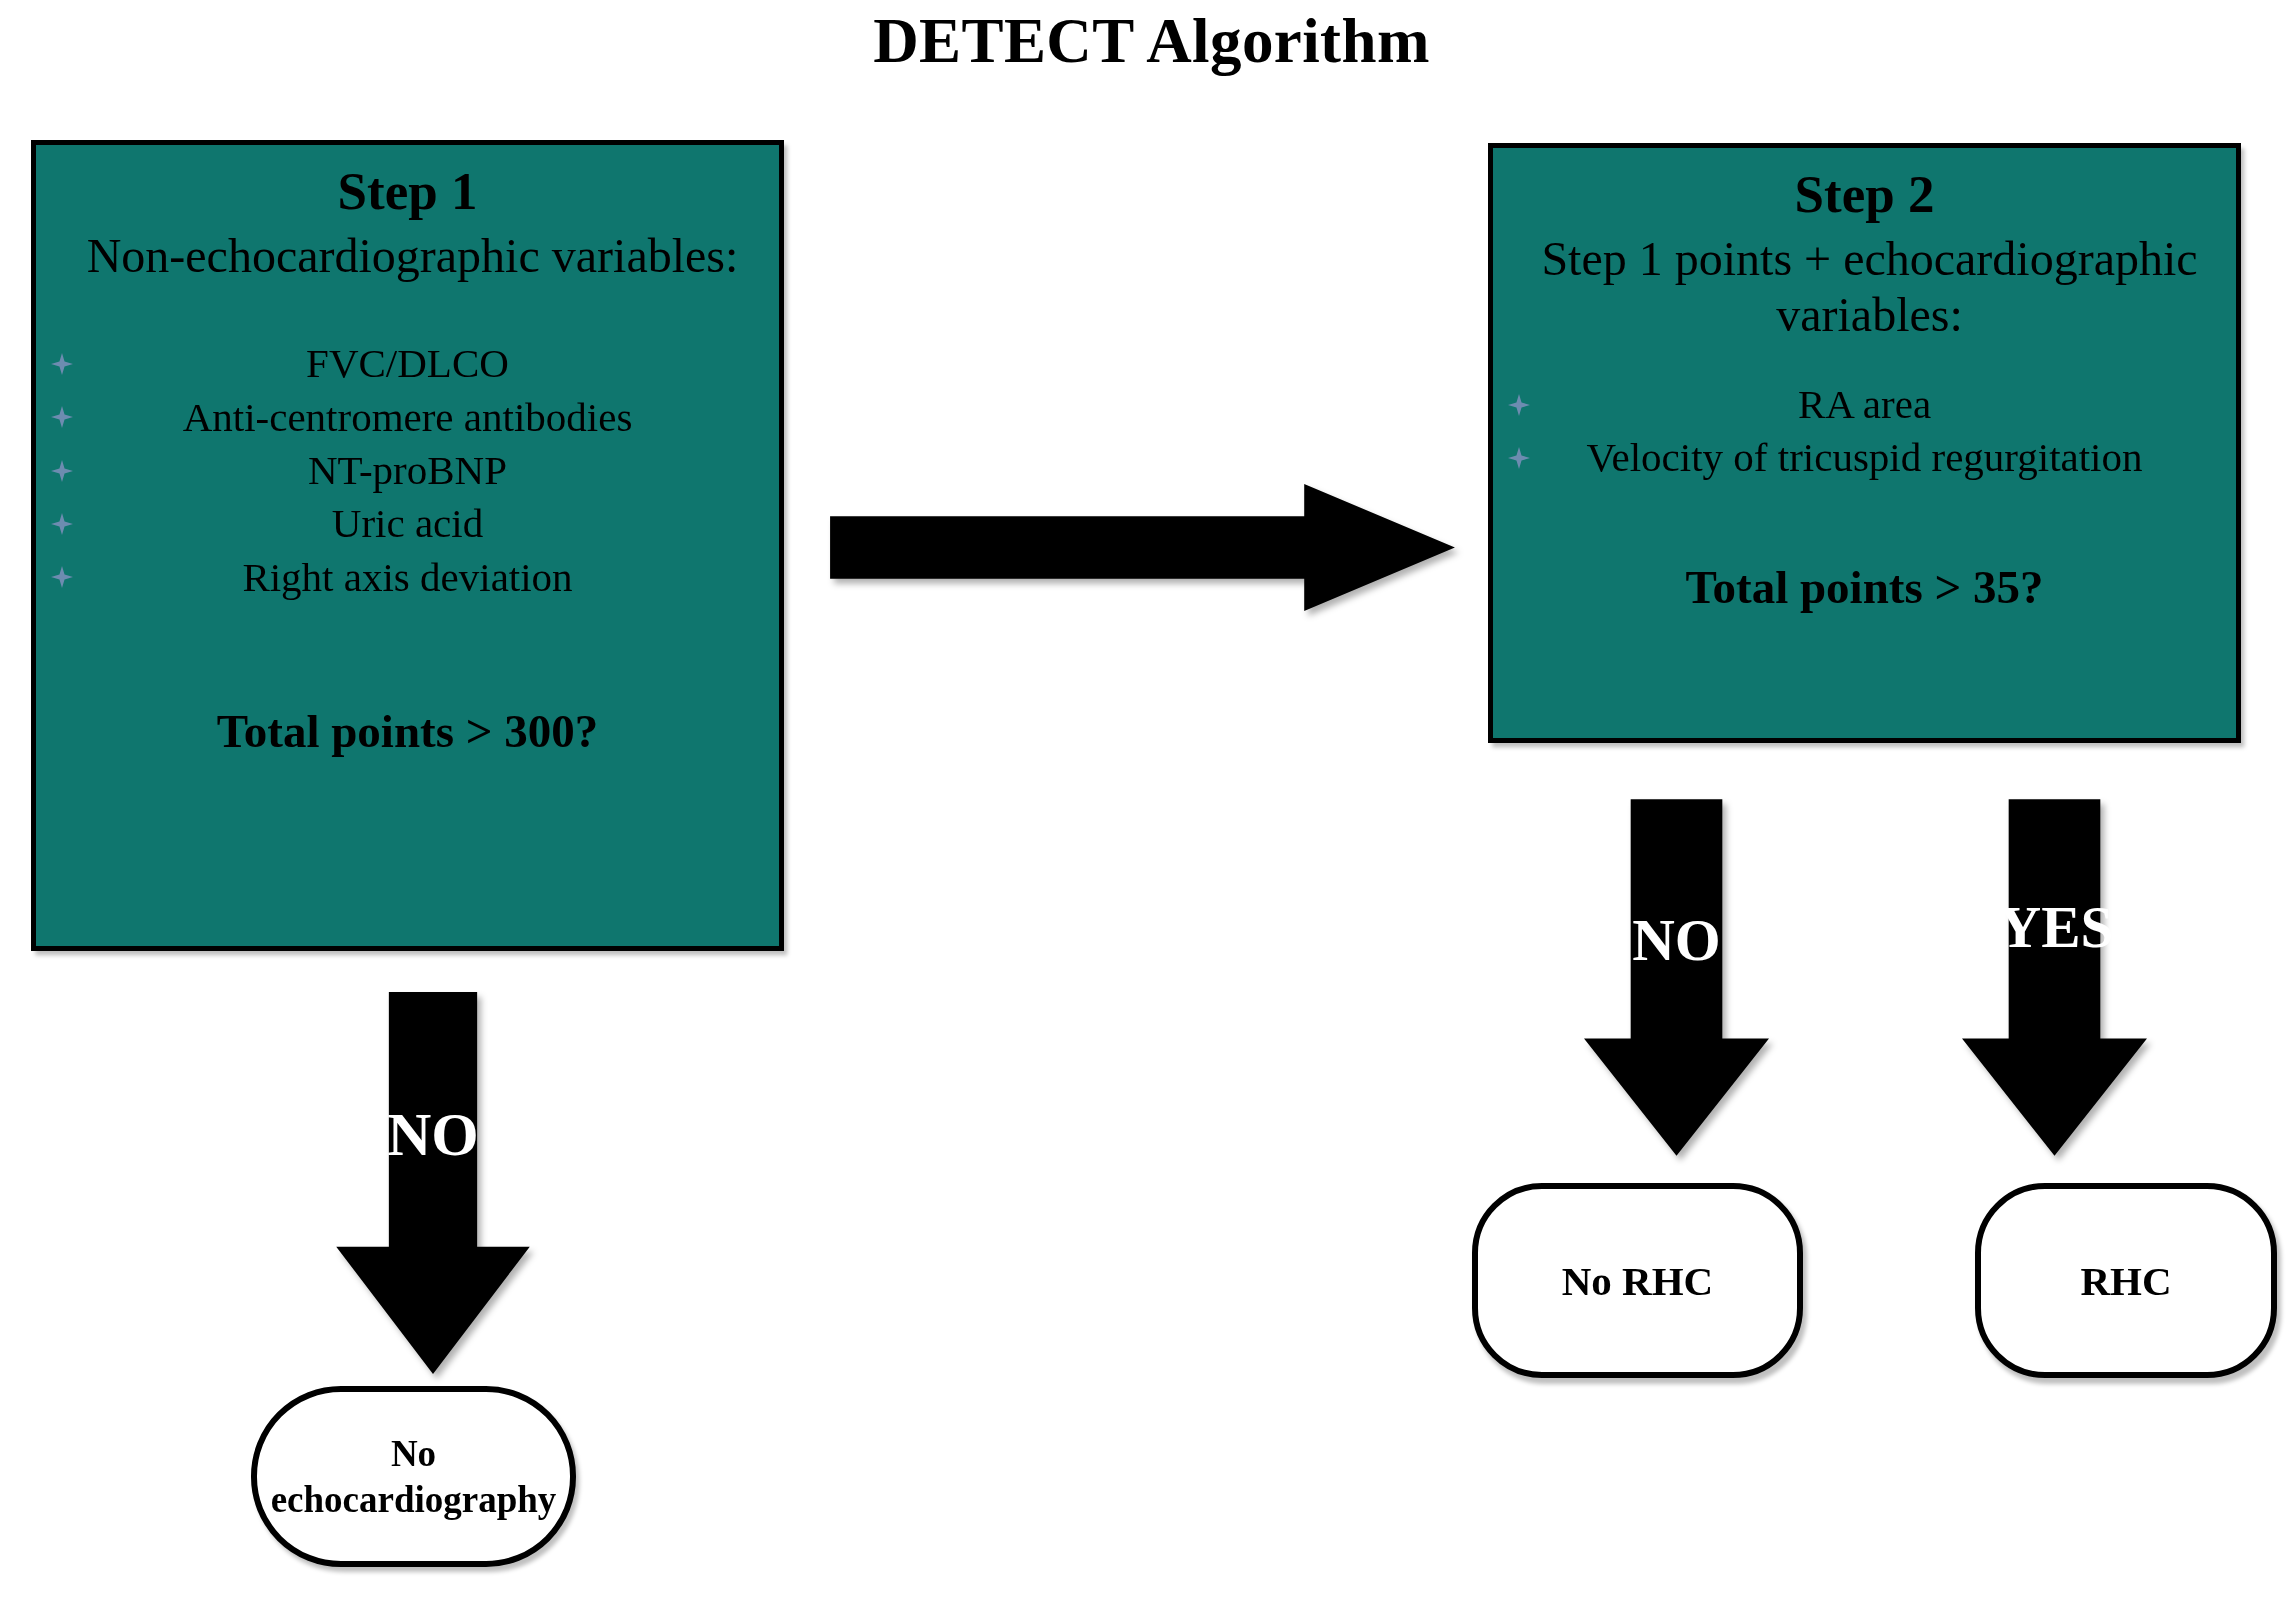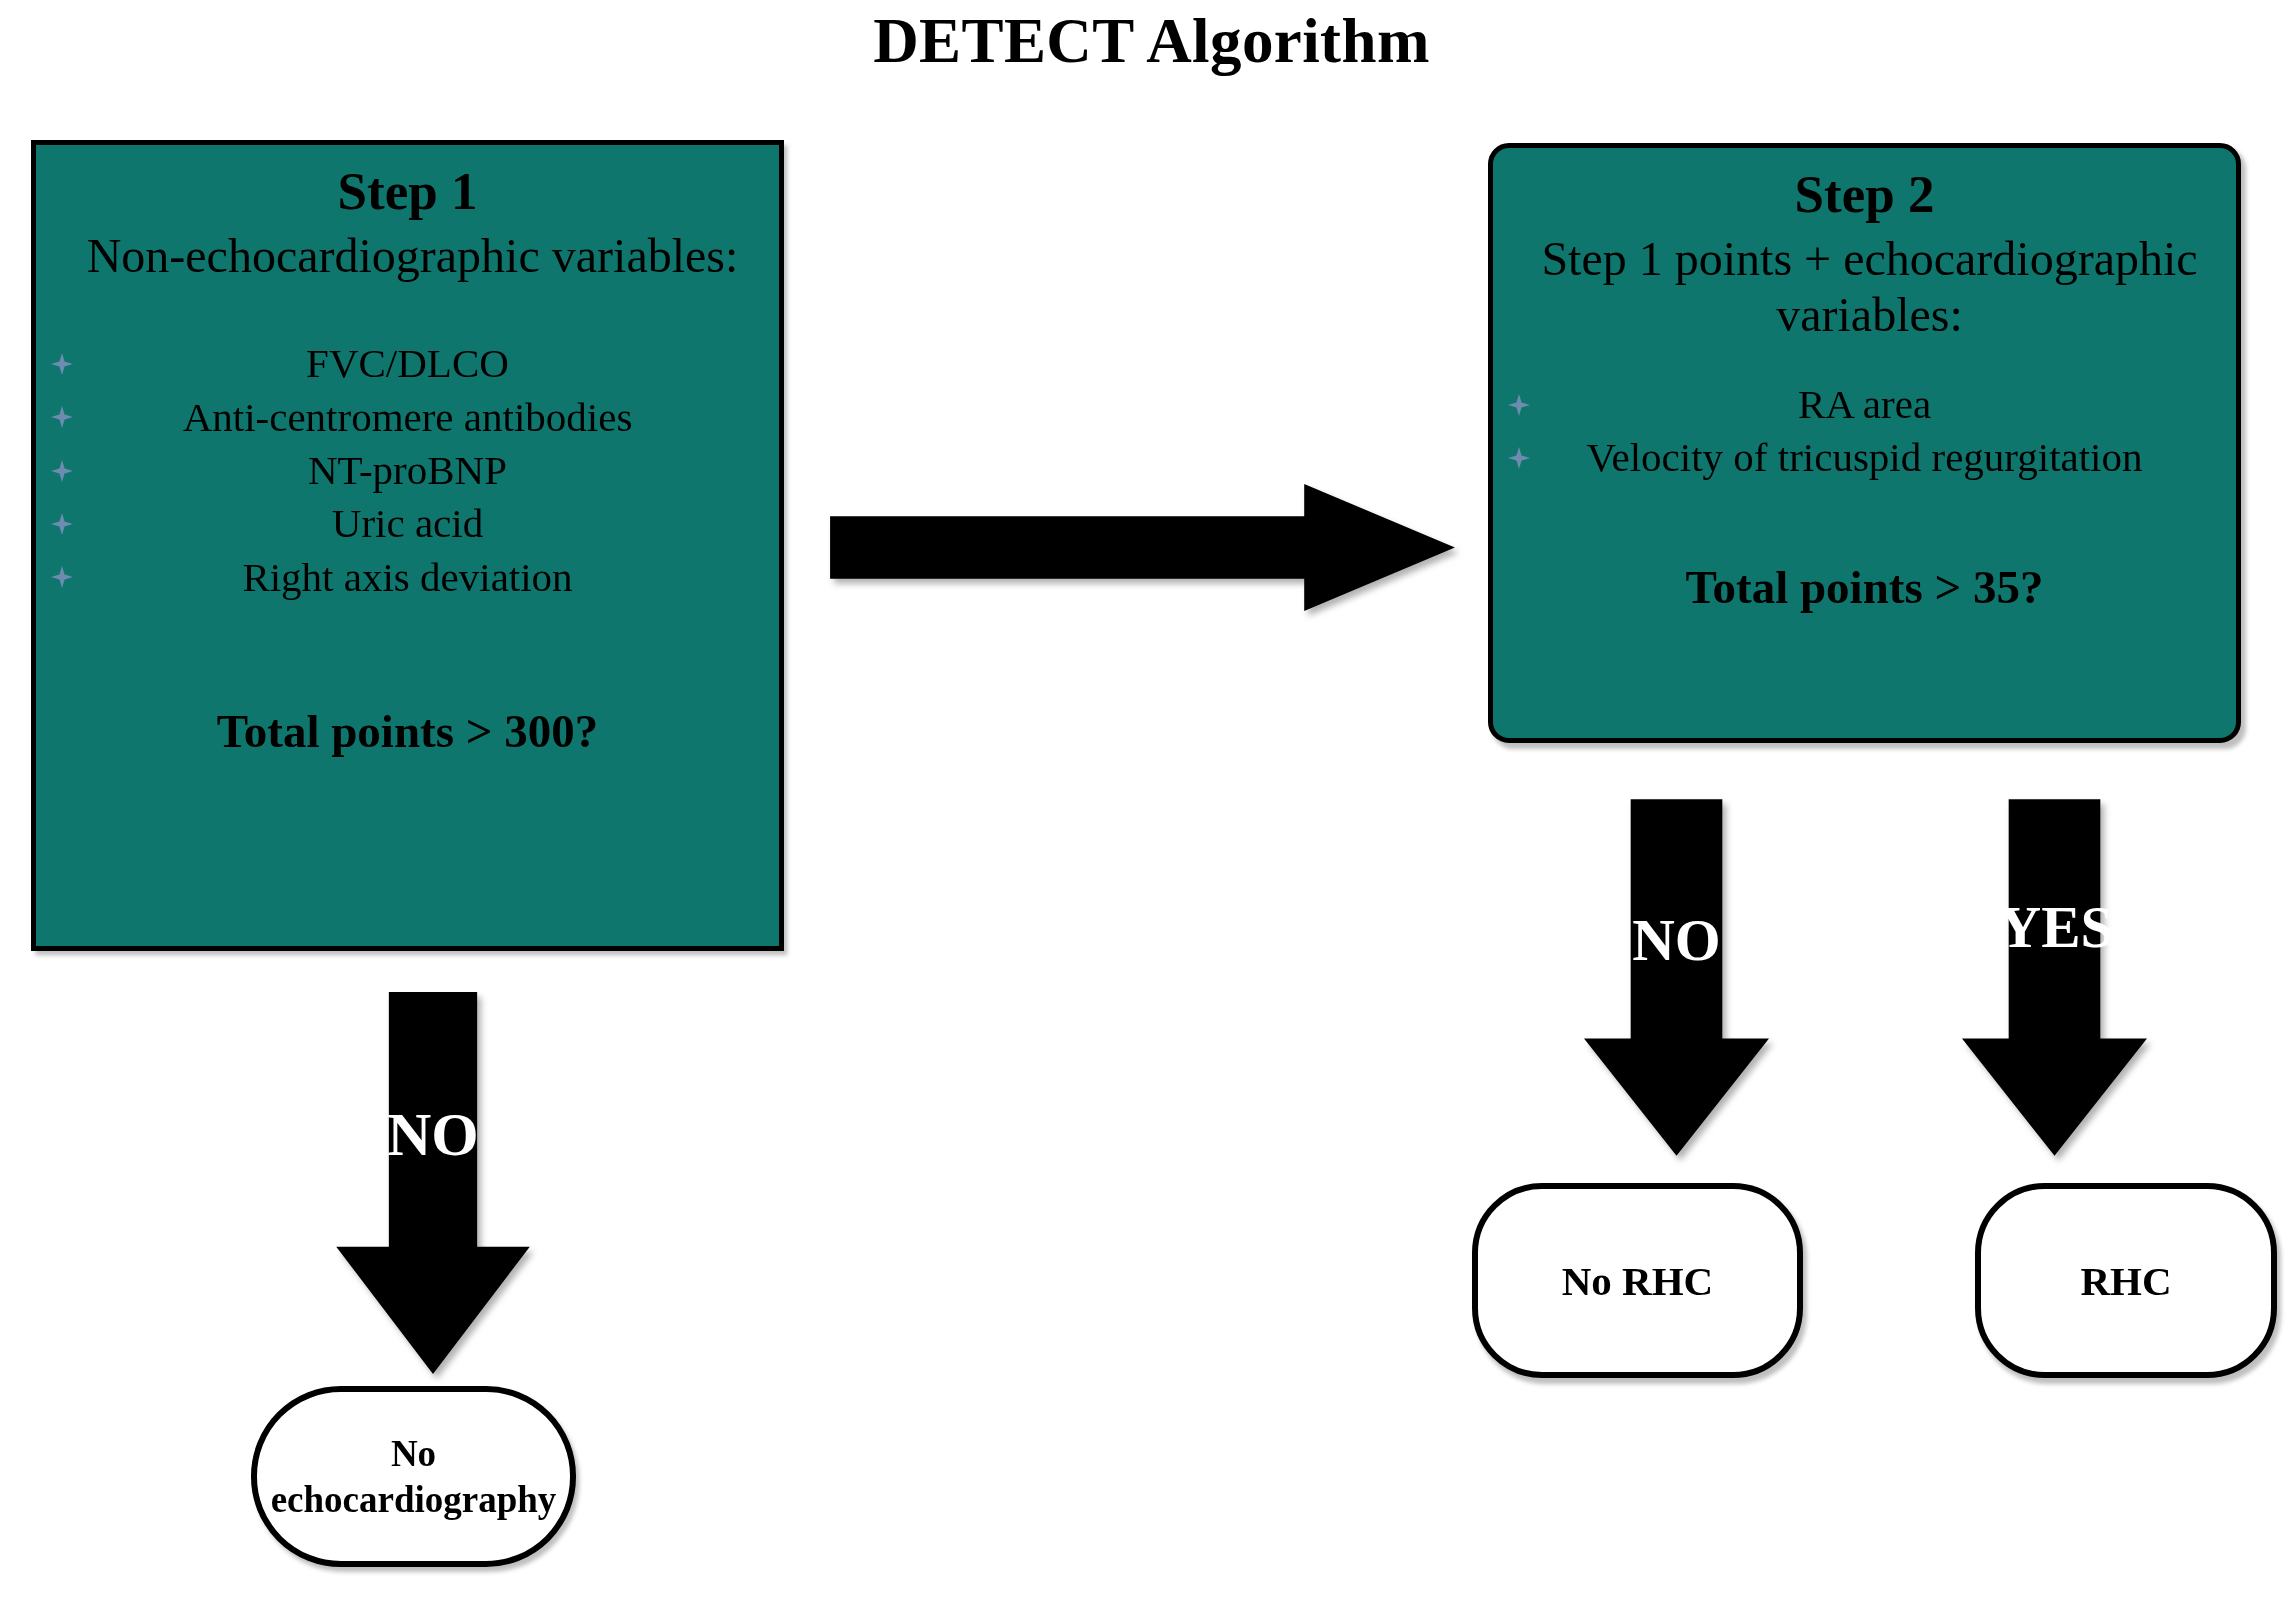--- a/index.html
+++ b/index.html
@@ -44,21 +44,20 @@
     left: 31px;
     top: 140px;
     width: 753px;
     height: 811px;
   }
   #step2-box {
     left: 1488px;
     top: 143px;
     width: 753px;
     height: 600px;
-    border-radius: 21px;
   }
 
   .step-heading {
     text-align: center;
     font-weight: bold;
     font-size: 53px;
     line-height: 1.05;
     margin-top: 18.7px;
   }
   .step-subheading {

